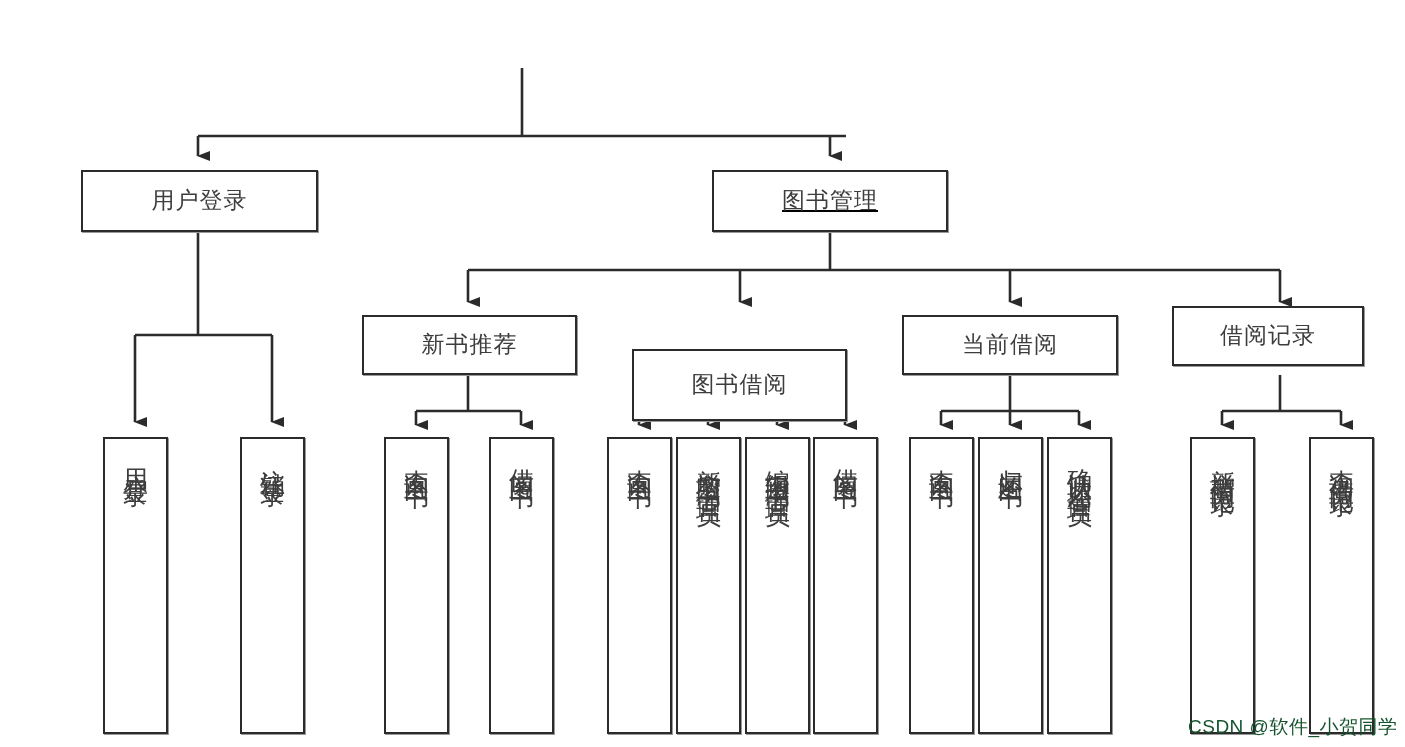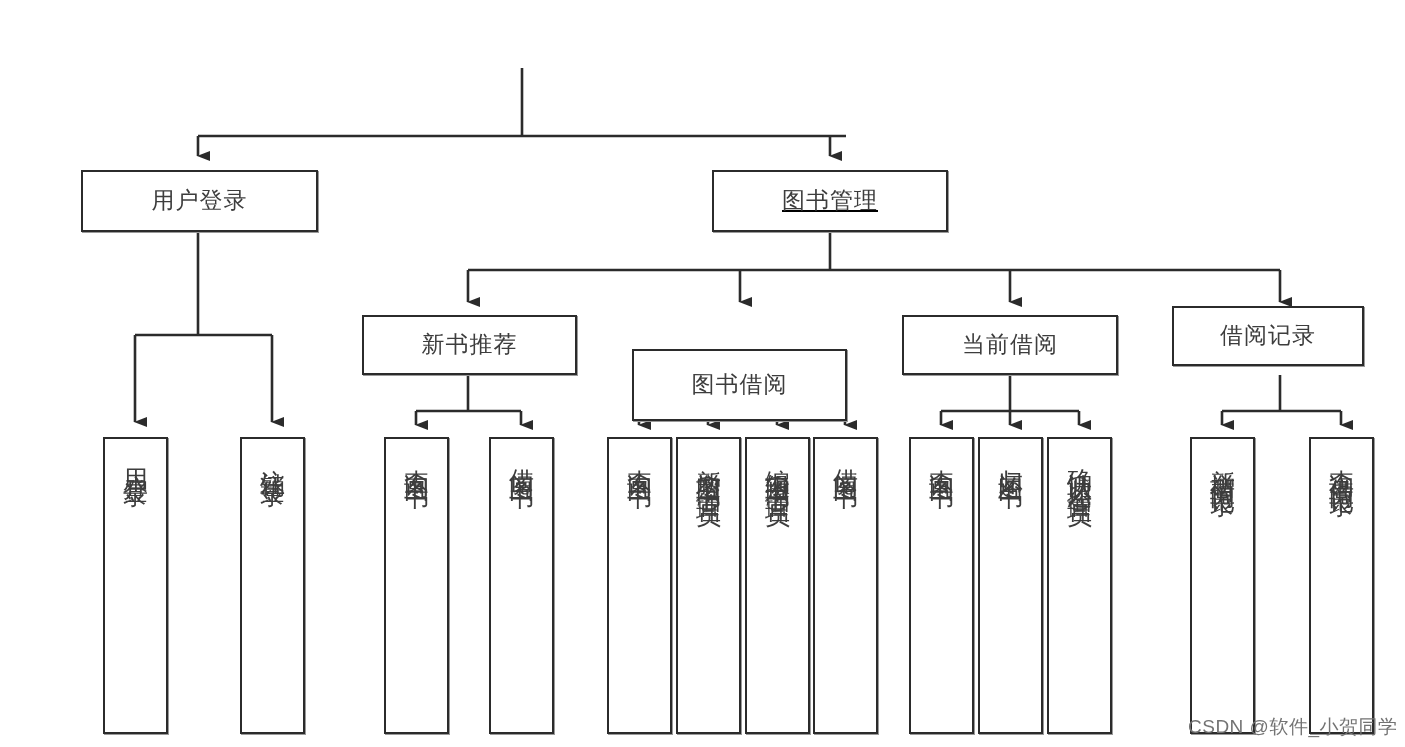--- a/index.html
+++ b/index.html
@@ -40,21 +40,21 @@
     writing-mode:vertical-rl;
     text-orientation:upright;
     font-size:25px;
     letter-spacing:5px;
     line-height:1;
   }
   #watermark{
     position:absolute;
     left:1188px;top:714px;
     font-size:19px;
-    color:#737373;
+    color:#14532d;
     letter-spacing:0.5px;
     white-space:nowrap;
   }
 </style>
 </head>
 <body>
 
 <div id="canvas">
 
   <svg class="edges" viewBox="0 0 1405 747" xmlns="http://www.w3.org/2000/svg">

